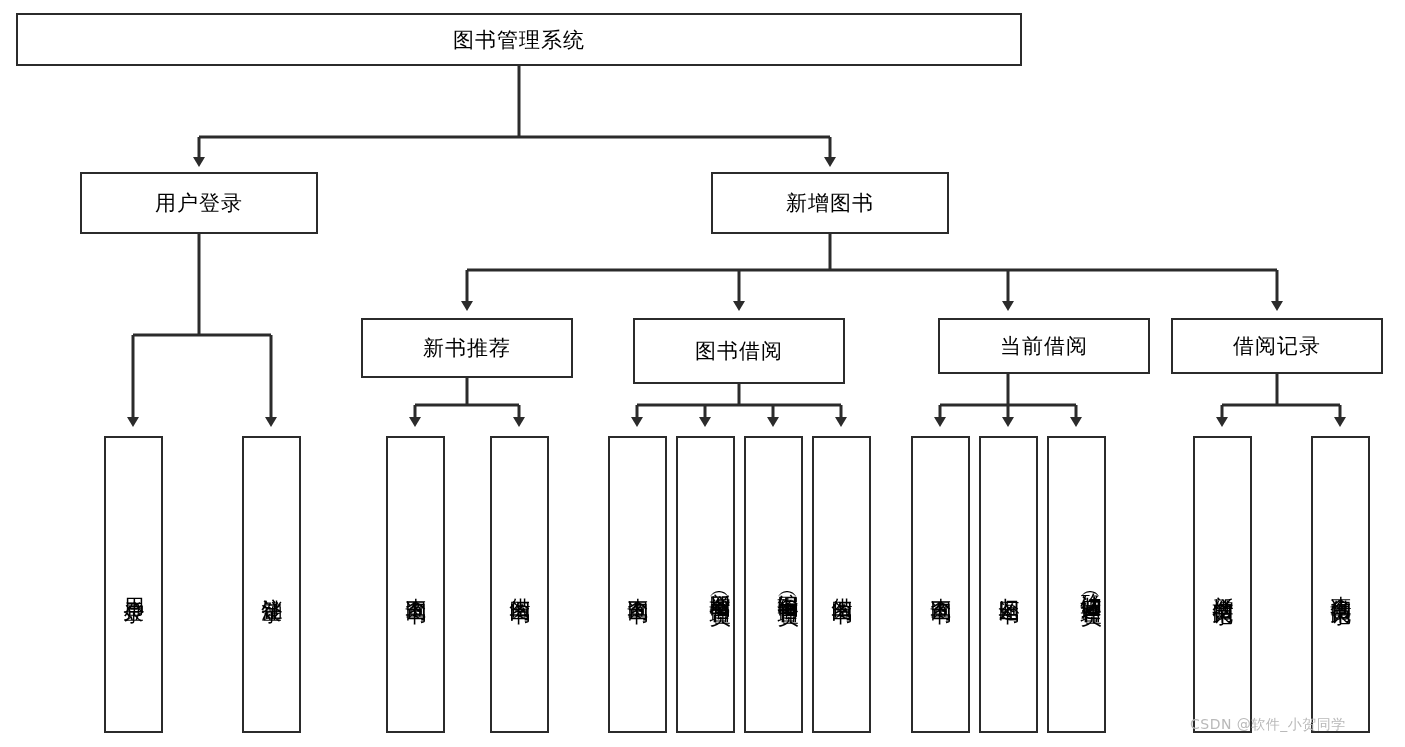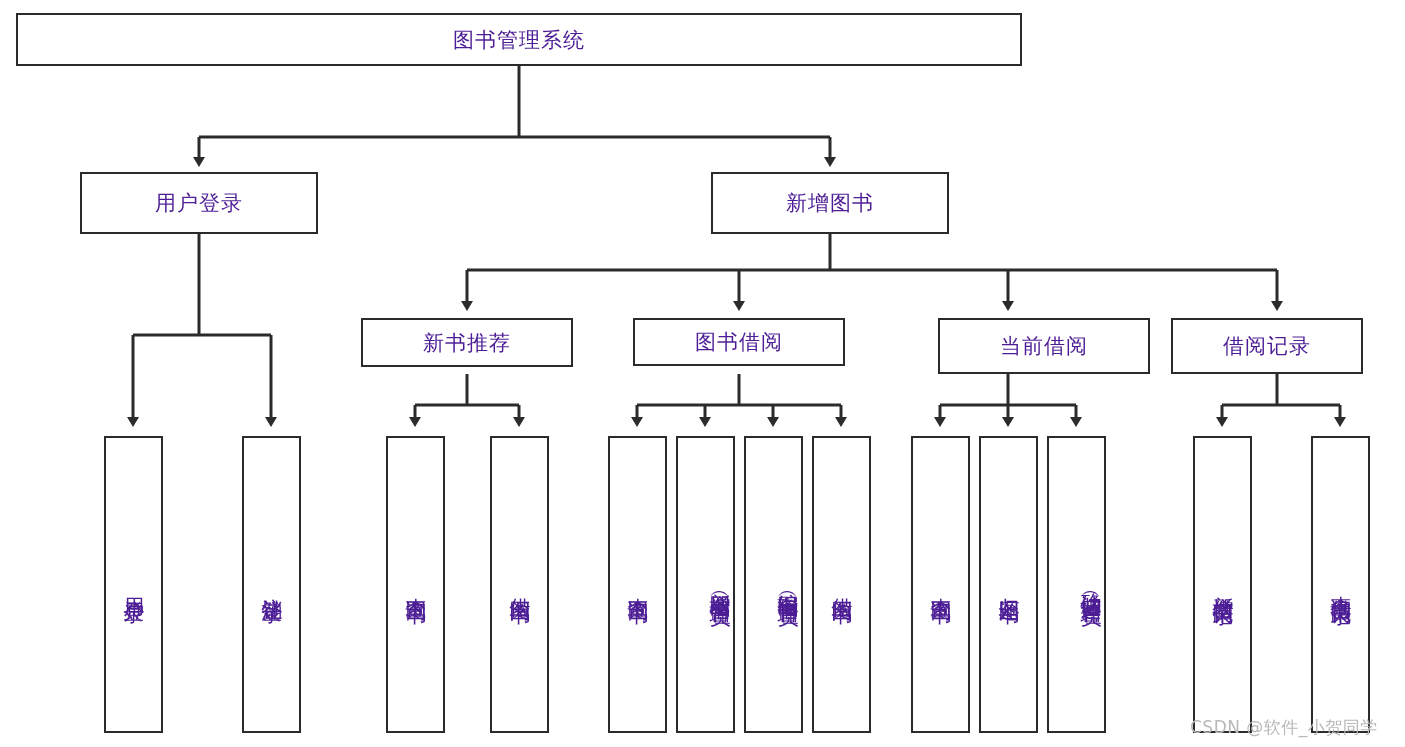--- a/index.html
+++ b/index.html
@@ -26,21 +26,21 @@
     pointer-events: none;
   }
   .node {
     position: absolute;
     box-sizing: border-box;
     border: 2px solid #2b2b2b;
     background: #ffffff;
     display: flex;
     align-items: center;
     justify-content: center;
-    color: #4c1d95;
+    color: #000000;
   }
   .node.h {
     font-size: 21px;
     letter-spacing: 1px;
   }
   .node.v {
     writing-mode: vertical-rl;
     text-orientation: upright;
     font-size: 21px;
     line-height: 1.28;
@@ -50,21 +50,21 @@
   }
   .node.v.topalign {
     align-items: flex-start;
   }
   .title-node {
     font-size: 22px;
   }
   .watermark {
     position: absolute;
     color: #b9b9b9;
-    font-size: 17px;
+    font-size: 14px;
     letter-spacing: 0.5px;
     white-space: nowrap;
     user-select: none;
   }
 </style>
 </head>
 <body>
 
 <div id="canvas">
 
@@ -116,24 +116,24 @@
       <path d="M1222,405 L1222,418" marker-end="url(#arrow)"></path>
       <path d="M1340,405 L1340,418" marker-end="url(#arrow)"></path>
     </g>
   </svg>
 
   <div class="node h title-node" style="left:16px; top:13px; width:1006px; height:53px;">图书管理系统</div>
 
   <div class="node h" style="left:80px; top:172px; width:238px; height:62px;">用户登录</div>
   <div class="node h" style="left:711px; top:172px; width:238px; height:62px;">新增图书</div>
 
-  <div class="node h" style="left:361px; top:318px; width:212px; height:49px;">新书推荐</div>
-  <div class="node h" style="left:633px; top:318px; width:212px; height:48px;text-align:right;">图书借阅</div>
+  <div class="node h" style="left:361px; top:318px; width:212px; height:60px;">新书推荐</div>
+  <div class="node h" style="left:633px; top:318px; width:212px; height:66px;text-align:right;">图书借阅</div>
   <div class="node h" style="left:902px; top:318px; width:212px; height:56px;margin-left:36px;">当前借阅</div>
-  <div class="node h" style="left:1171px; top:318px; width:192px; height:56px;">借阅记录</div>
+  <div class="node h" style="left:1171px; top:318px; width:212px; height:56px;">借阅记录</div>
 
   <div class="node v" style="left:104px; top:436px; width:59px; height:297px;">用户登录</div>
   <div class="node v" style="left:242px; top:436px; width:59px; height:297px;">注销登录</div>
 
   <div class="node v" style="left:386px; top:436px; width:59px; height:297px;">查询图书</div>
   <div class="node v" style="left:490px; top:436px; width:59px; height:297px;">借阅图书</div>
 
   <div class="node v" style="left:608px; top:436px; width:59px; height:297px;">查询图书</div>
   <div class="node v topalign" style="left:676px; top:436px; width:59px; height:297px;">新增图书（管理员）</div>
   <div class="node v topalign" style="left:744px; top:436px; width:59px; height:297px;">编辑图书（管理员）</div>

